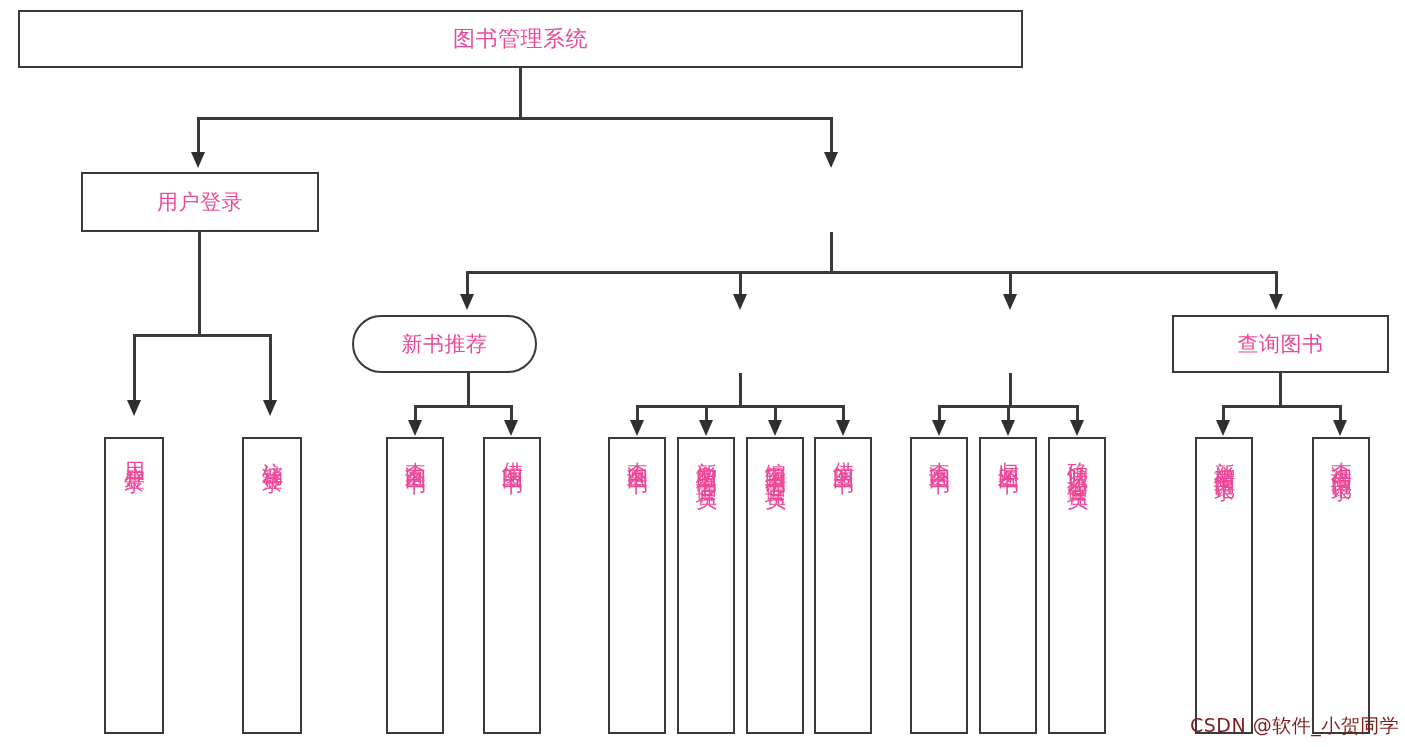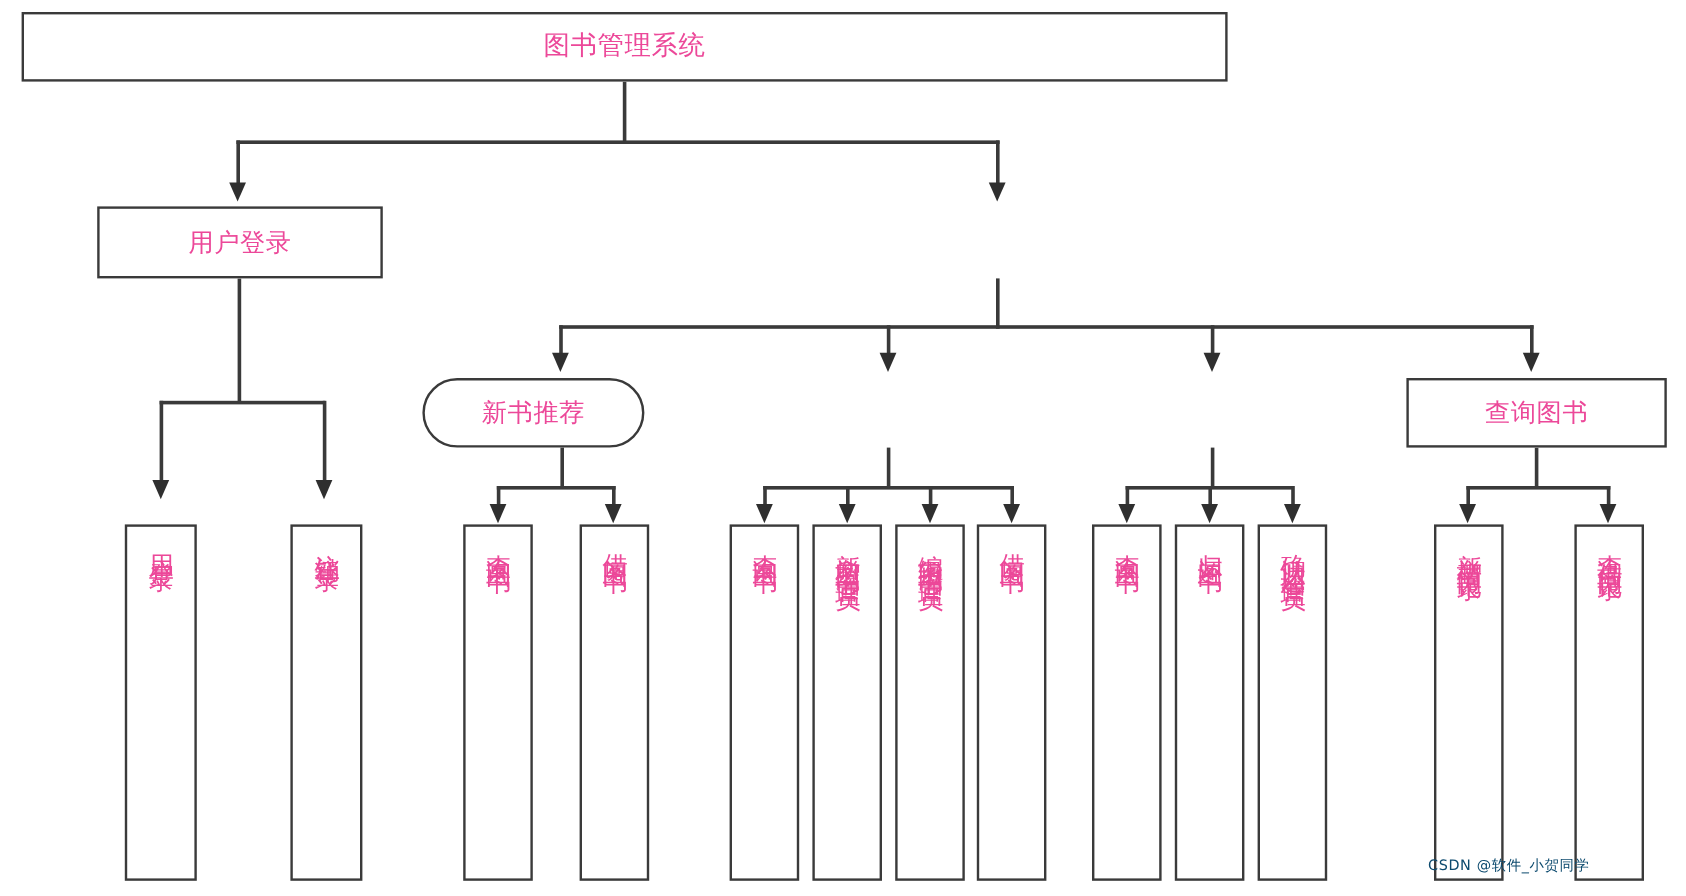--- a/index.html
+++ b/index.html
@@ -44,22 +44,22 @@
     position:absolute;
     width:0;height:0;
     border-left:7px solid transparent;
     border-right:7px solid transparent;
     border-top:16px solid #2f2f2f;
     z-index:2;
   }
 
   .watermark{
     position:absolute;
-    color:#0c4a6e;
-    font-size:12px;
+    color:#7f1d1d;
+    font-size:19px;
     white-space:nowrap;
     z-index:5;
     letter-spacing:0.5px;
   }
 </style>
 </head>
 <body>
 
 <div id="canvas">
 

